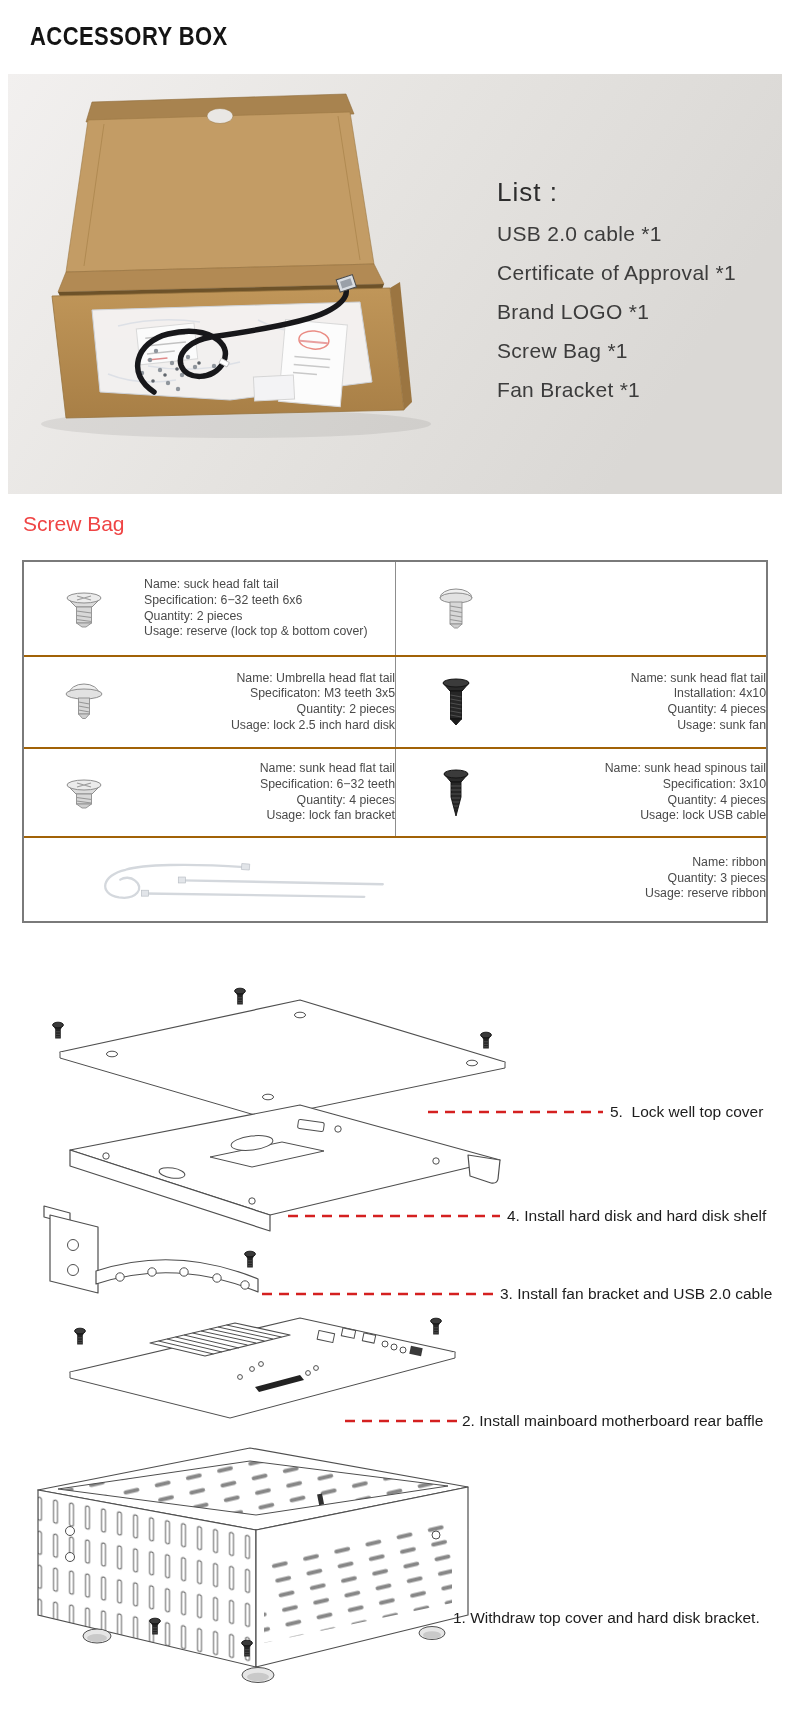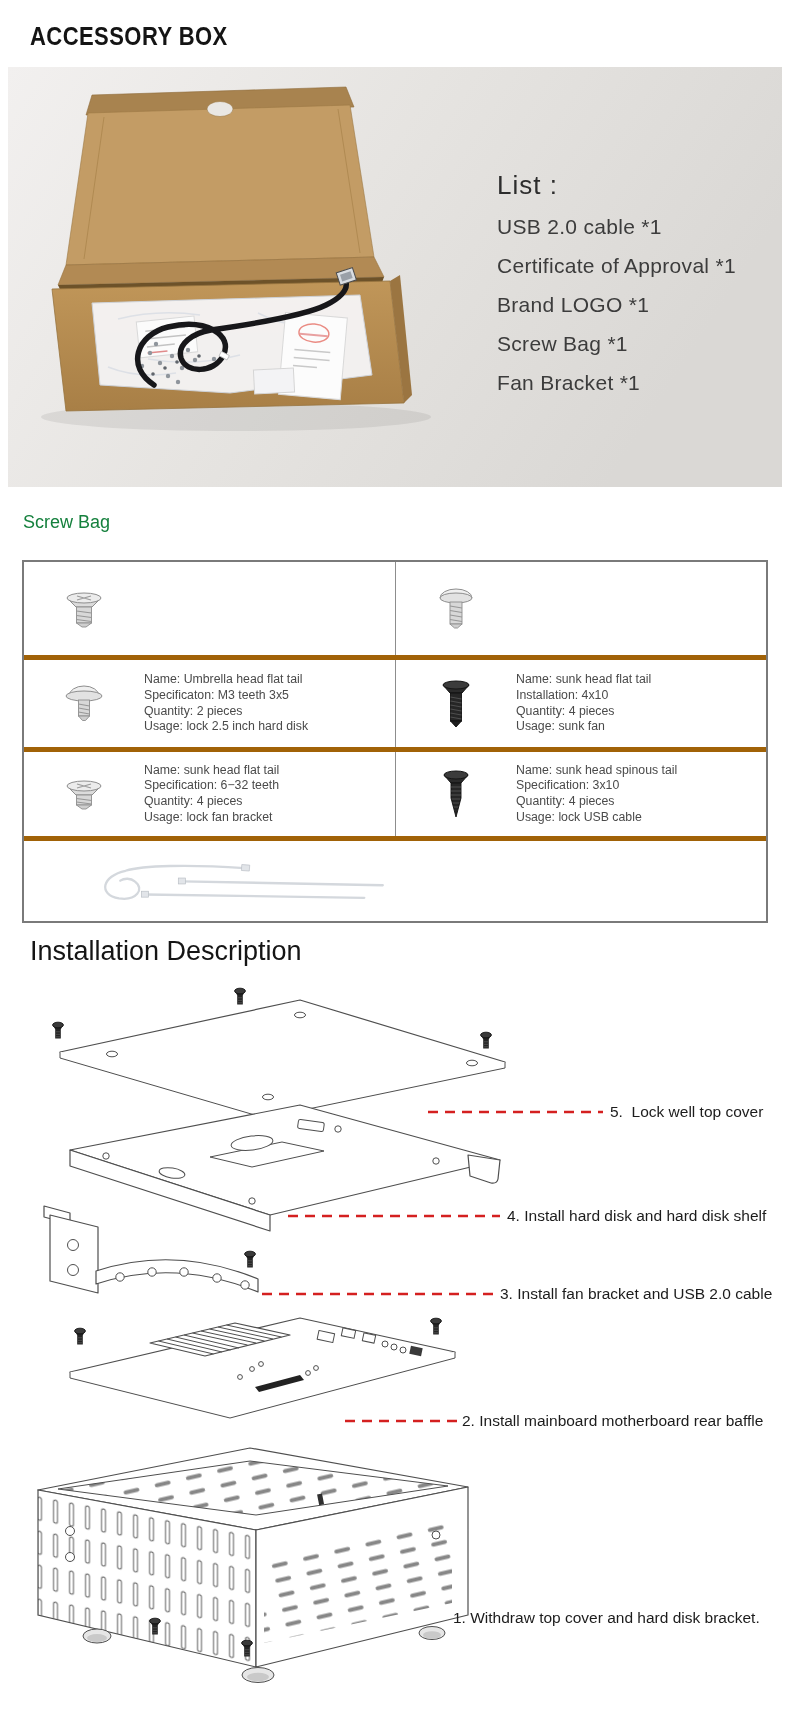--- a/index.html
+++ b/index.html
@@ -3,35 +3,35 @@
 <meta charset="utf-8">
 <style>
   html,body{margin:0;padding:0;}
   body{width:790px;height:1710px;overflow:hidden;background:#fff;
        font-family:"Liberation Sans",sans-serif;position:relative;}
   .page{position:relative;width:790px;height:1710px;}
 
   
   .h-accessory{position:absolute;left:30px;top:22px;font-size:25px;font-weight:700;
     color:#141414;letter-spacing:.5px;transform:scaleX(.88);transform-origin:left;}
-  .h-screwbag{position:absolute;left:23px;top:512px;font-size:18px;font-weight:400;color:#15803d;}
+  .h-screwbag{position:absolute;left:23px;top:512px;font-size:21px;font-weight:400;color:#ef4444;}
   .h-install{position:absolute;left:30px;top:936px;font-size:27px;font-weight:400;color:#151515;}
 
   
-  .photo{position:absolute;left:8px;top:67px;width:774px;height:420px;}
+  .photo{position:absolute;left:8px;top:74px;width:774px;height:420px;}
   .photo svg{display:block;}
   .list-overlay{position:absolute;left:489px;top:103px;}
   .list-title{font-size:26px;color:#2d2d2d;margin-bottom:14px;letter-spacing:1px;}
   .list-item{font-size:21px;color:#3c3c3c;margin-bottom:15px;letter-spacing:.3px;}
 
   
   .screw-table{position:absolute;left:22px;top:560px;width:746px;height:363px;
     border:2px solid #7a7a7a;box-sizing:border-box;background:#fff;}
   .trow{display:flex;box-sizing:border-box;}
-  .trow + .trow{border-top:5px solid #a16207;}
+  .trow + .trow{border-top:2px solid #a16207;text-align:right;}
   .r1{height:93px;} .r2{height:92px;} .r3{height:89px;} .r4{height:83px;}
   .cell{flex:1 1 50%;display:flex;align-items:center;box-sizing:border-box;min-width:0;}
   .cell + .cell{border-left:1px solid #8d8d8d;}
   .cell-icon{width:120px;flex:0 0 120px;display:flex;justify-content:center;align-items:center;}
   .cell-text{flex:1;}
   .cell-line{font-size:12.3px;line-height:15.6px;color:#4a4a4a;white-space:pre;}
   .ribbon-row{display:flex;align-items:center;}
   .ribbon-icon{flex:0 0 388px;display:flex;align-items:center;padding-left:58px;box-sizing:border-box;}
   .ribbon-text{flex:1;}
 
@@ -135,20 +135,26 @@
         <div class="cell-icon">
           <svg width="44" height="40" viewBox="0 0 44 40">
             <path d="M5,9 L39,9 L30,18 L14,18 Z" fill="#dcdcdc" stroke="#8e8e8e"></path>
             <ellipse cx="22" cy="9" rx="17" ry="5" fill="#ececec" stroke="#8e8e8e"></ellipse>
             <path d="M15,7 l14,4 M15,11 l14,-4" stroke="#9a9a9a" stroke-width="1.2"></path>
             <rect x="14.5" y="18" width="15" height="16" fill="#d8d8d8" stroke="#8e8e8e" stroke-width="0.9"></rect>
             <path d="M14.5,22 l15,2 M14.5,26.5 l15,2 M14.5,30.5 l15,2" stroke="#979797" stroke-width="1.1"></path>
             <path d="M14.5,34 h15 l-5.5,4 h-4 z" fill="#cfcfcf" stroke="#8e8e8e" stroke-width="0.9"></path>
           </svg>
         </div>
+        <div class="cell-text">
+          <div class="cell-line">Name: suck head falt tail</div>
+          <div class="cell-line">Specification: 6−32 teeth 6x6</div>
+          <div class="cell-line">Quantity: 2 pieces</div>
+          <div class="cell-line">Usage: reserve (lock top &amp; bottom cover)</div>
+        </div>
       </div>
       <div class="cell">
         <div class="cell-icon">
           <svg width="40" height="46" viewBox="0 0 40 46">
             <path d="M4,12 a16,9 0 0 1 32,0 z" fill="#f0f0f0" stroke="#8e8e8e"></path>
             <ellipse cx="20" cy="12" rx="16" ry="5" fill="#e2e2e2" stroke="#8e8e8e"></ellipse>
             <rect x="14" y="16" width="12" height="22" fill="#d8d8d8" stroke="#8e8e8e" stroke-width="0.9"></rect>
             <path d="M14,20 l12,2 M14,24.5 l12,2 M14,29 l12,2 M14,33.5 l12,2" stroke="#979797" stroke-width="1.1"></path>
             <path d="M14,38 h12 l-4.5,4 h-3 z" fill="#cfcfcf" stroke="#8e8e8e" stroke-width="0.9"></path>
           </svg>
@@ -238,24 +244,28 @@
             <path d="M152,32 L456,38"></path>
             <path d="M96,52 L428,57"></path>
           </g>
           <g fill="#e2e5e9" stroke="#b9bec5" stroke-width="1">
             <rect x="242" y="7" width="12" height="9" transform="rotate(4 248 11)"></rect>
             <rect x="146" y="27" width="11" height="9"></rect>
             <rect x="90" y="47" width="11" height="9"></rect>
           </g>
         </svg>
       </div>
+      <div class="ribbon-text">
+        <div class="cell-line">Name: ribbon</div>
+        <div class="cell-line">Quantity: 3 pieces</div>
+        <div class="cell-line">Usage: reserve ribbon</div>
+      </div>
     </div>
   </div>
 
-  <div class="h-install">Installation Description</div>
 
   <svg class="diagram" width="790" height="725" viewBox="0 0 790 725">
     <defs>
       <g id="bolt">
         <path d="M-5.2,0 L5.2,0 L2.8,4.2 L-2.8,4.2 Z" fill="#1f1f1f"></path>
         <rect x="-2.8" y="4" width="5.6" height="9.5" fill="#242424"></rect>
         <path d="M-2.8,6.8 h5.6 M-2.8,9.3 h5.6 M-2.8,11.8 h5.6" stroke="#4d4d4d" stroke-width="1"></path>
         <ellipse cx="0" cy="0" rx="5.4" ry="2.8" fill="#3a3a3a" stroke="#141414" stroke-width="0.9"></ellipse>
       </g>
       <pattern id="ventL" width="16" height="34" patternUnits="userSpaceOnUse" patternTransform="skewY(10.4)">

